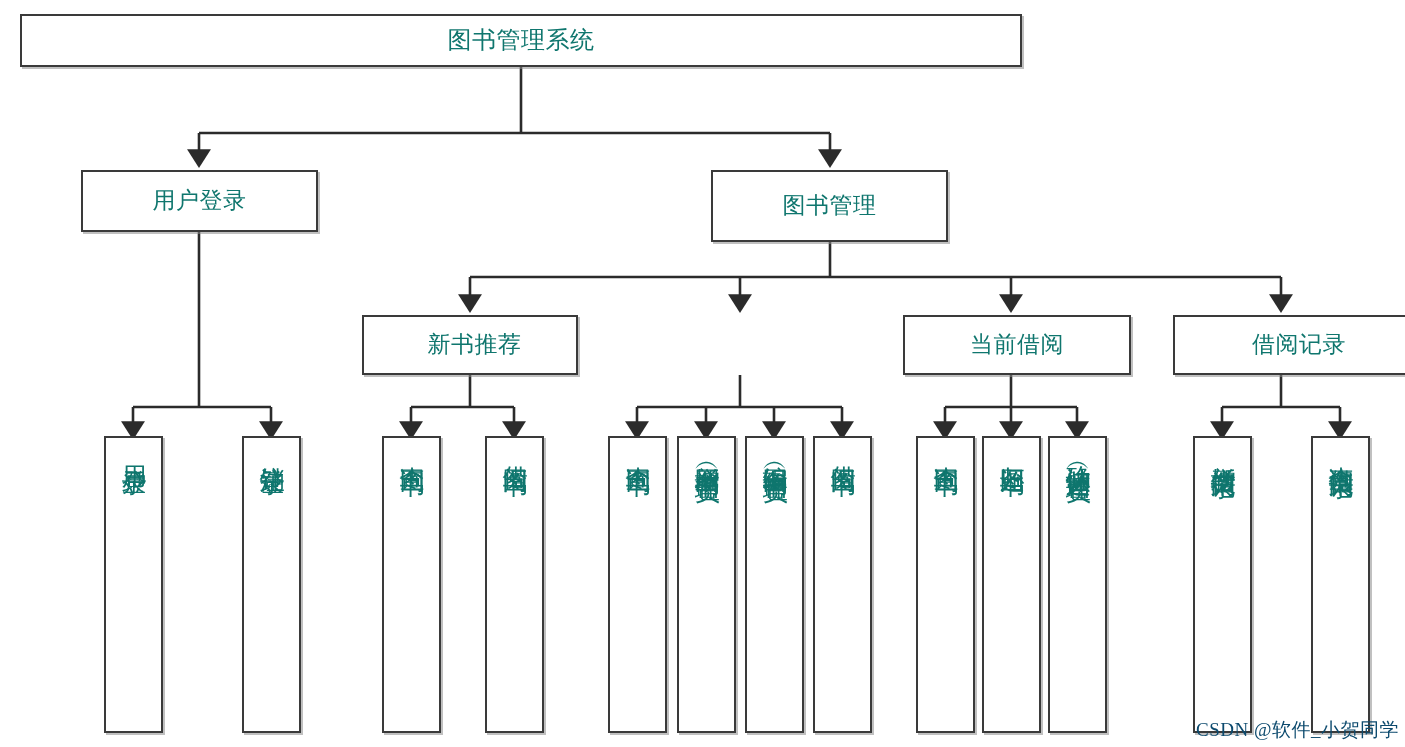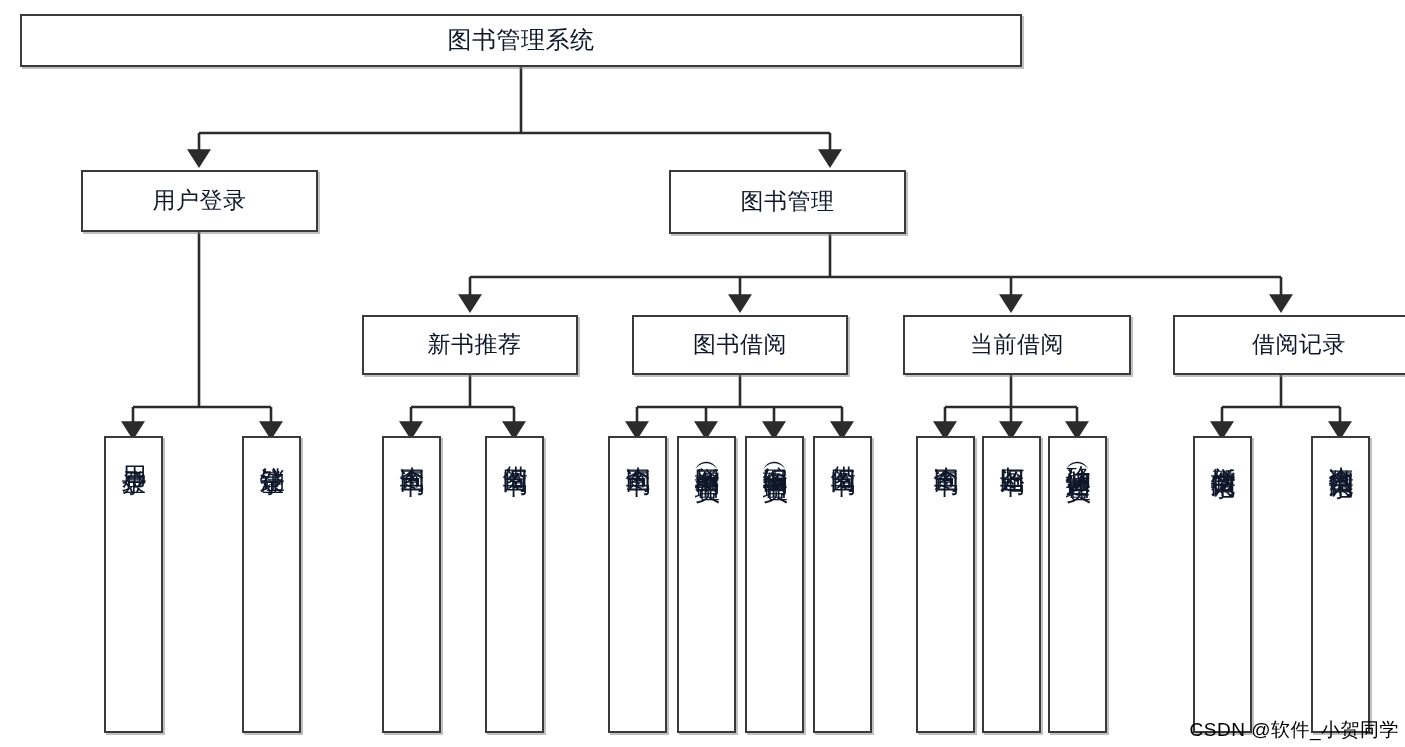--- a/index.html
+++ b/index.html
@@ -27,21 +27,21 @@
     pointer-events: none;
   }
   .node {
     position: absolute;
     box-sizing: border-box;
     background: #ffffff;
     border: 2px solid #3a3a3a;
     display: flex;
     align-items: center;
     justify-content: center;
-    color: #0f172a;
+    color: #0f766e;
     box-shadow: 2px 2px 0 rgba(140,140,140,0.55);
     z-index: 2;
   }
   .node .lbl {
     display: block;
     text-align: center;
     line-height: 1.18;
     letter-spacing: 0.5px;
   }
   
@@ -63,25 +63,25 @@
     line-height: 1.05;
     letter-spacing: 2px;
     white-space: nowrap;
     -webkit-text-orientation: upright;
   }
   #watermark {
     position: absolute;
     right: 6px;
     bottom: 4px;
     font-size: 19px;
-    color: #000000;
+    color: #0c4a6e;
     letter-spacing: 0.5px;
     z-index: 5;
     white-space: nowrap;
-    font-family: Liberation Sans, sans-serif;
+    font-family: Liberation Serif, serif;
   }
 </style>
 </head>
 <body>
 
 <div id="diagram">
 
   <svg id="edge-layer" viewBox="0 0 1405 747" width="1405" height="747" aria-hidden="true">
     <defs>
       <marker id="arrow" markerWidth="11" markerHeight="11" refX="3.4" refY="5.2" orient="auto" markerUnits="strokeWidth">
@@ -132,30 +132,27 @@
     </g>
   </svg>
 
   <div class="node h root" style="left:20px; top:14px; width:1002px; height:53px;">
     <span class="lbl">图书管理系统</span>
   </div>
 
   <div class="node h" style="left:81px; top:170px; width:237px; height:62px;">
     <span class="lbl">用户登录</span>
   </div>
-  <div class="node h" style="left:669px; top:170px; width:237px; height:64px;align-items:center;">
+  <div class="node h" style="left:711px; top:170px; width:237px; height:72px;align-items:center;">
     <span class="lbl">图书管理</span>
   </div>
 
   <div class="node h" style="left:362px; top:315px; width:216px; height:60px;padding-left:9px;">
     <span class="lbl">新书推荐</span>
   </div>
-  <div class="node h" style="left:632px; top:315px; width:216px; height:60px;">
-    <span class="lbl">图书借阅</span>
-  </div>
   <div class="node h" style="left:903px; top:315px; width:228px; height:60px;">
     <span class="lbl">当前借阅</span>
   </div>
   <div class="node h" style="left:1173px; top:315px; width:252px; height:60px;">
     <span class="lbl">借阅记录</span>
   </div>
 
   <div class="node v" style="left:104px; top:436px; width:59px; height:297px;">
     <span class="lbl">用户登录</span>
   </div>

